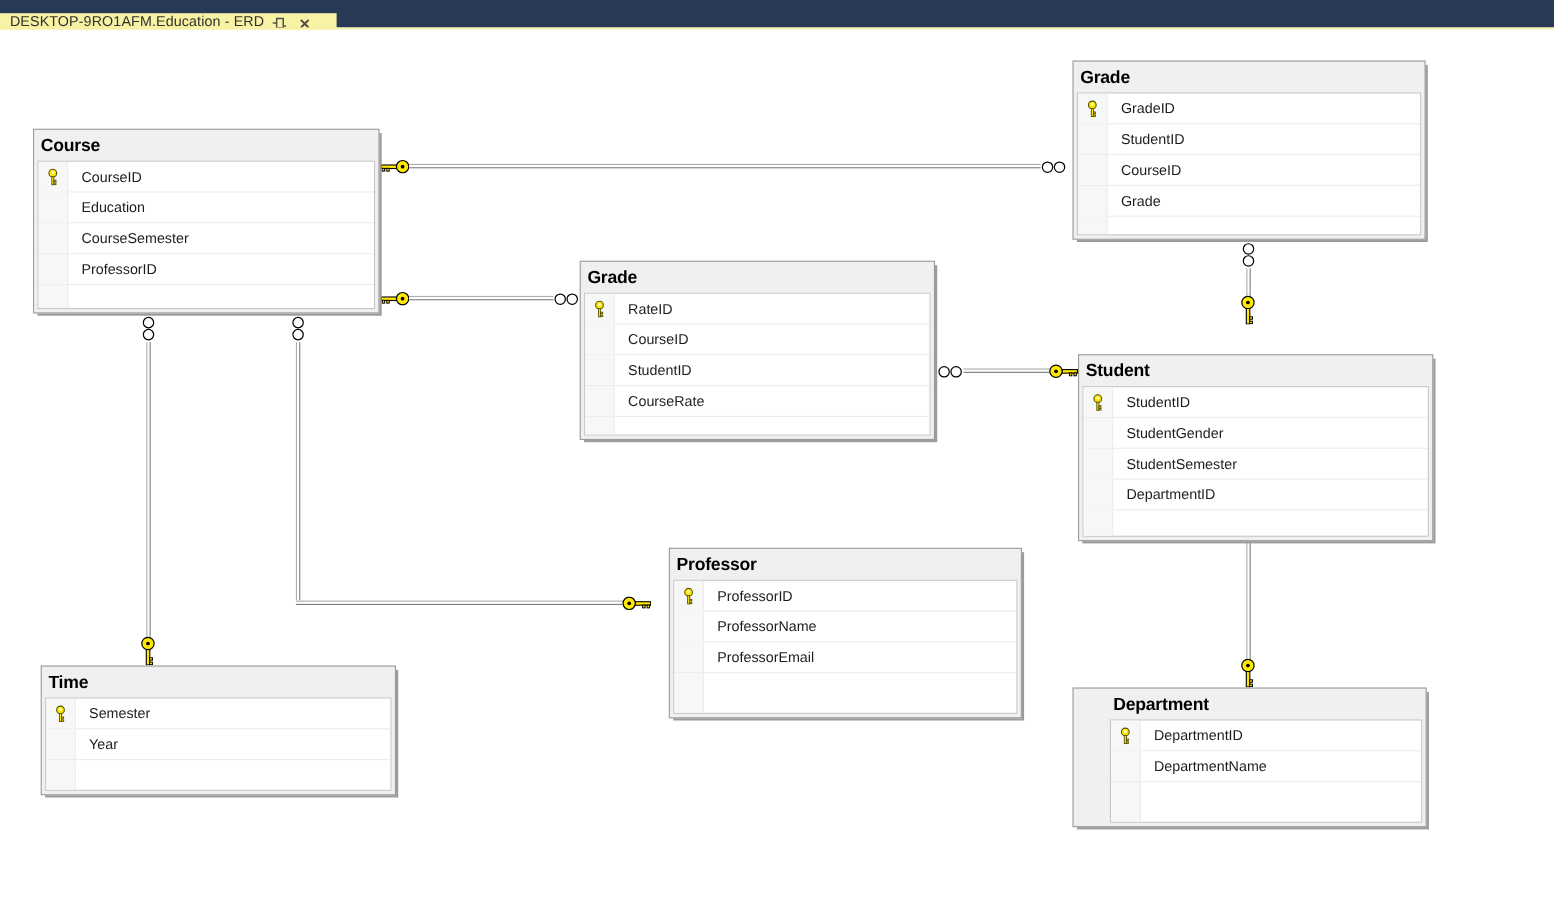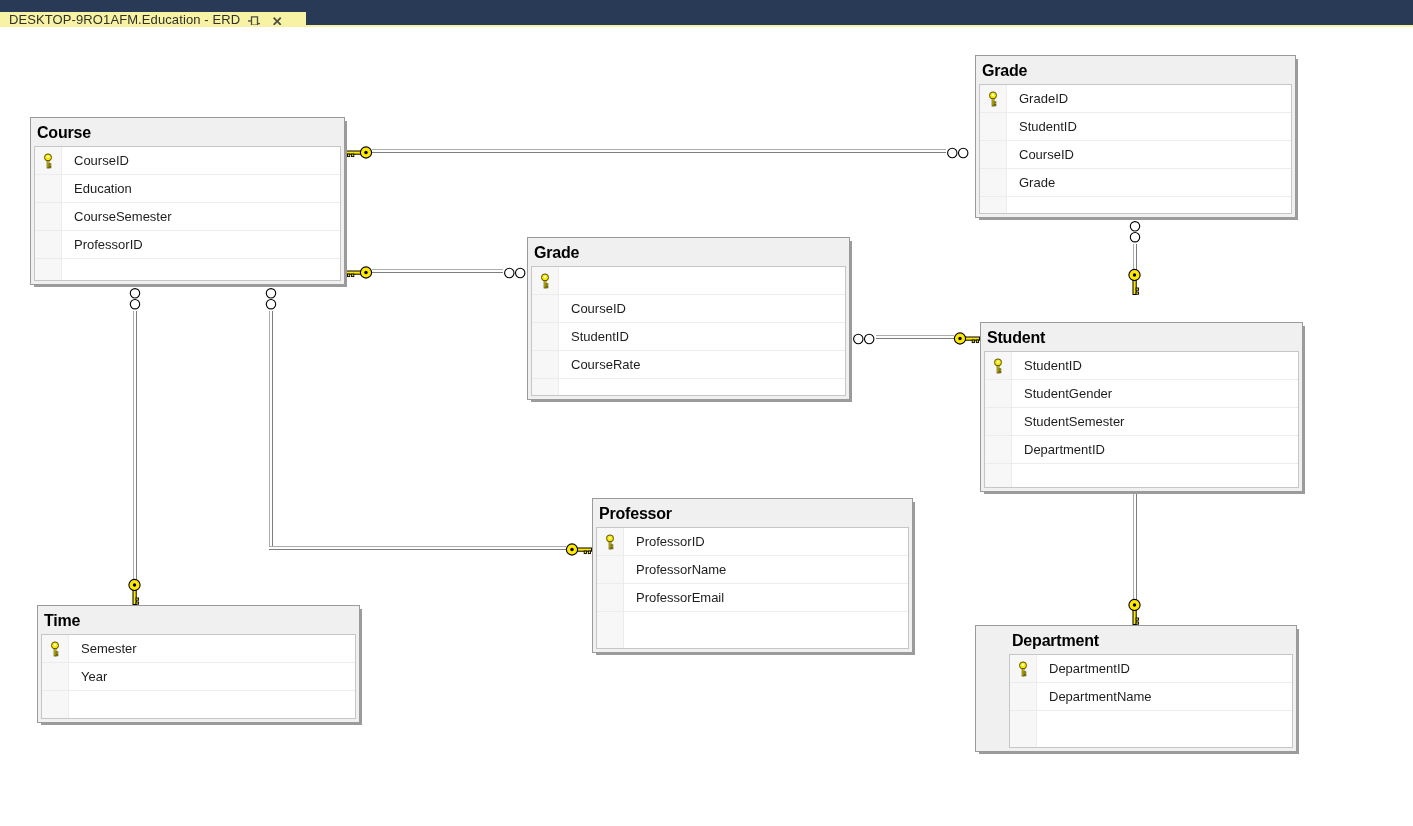--- a/index.html
+++ b/index.html
@@ -245,20 +245,21 @@
 
 <div class="tblwin" style="left:527px;top:237px;width:323px;height:163px;">
   <div class="tbl-title">Grade</div>
   <div class="tbl-grid">
     <div class="trow">
       <div class="kcell">
           <svg width="10" height="16" viewBox="0 0 10 16">
             <use href="#pk"></use>
           </svg>
         </div>
+      <div class="ncell">RateID</div>
     </div>
     <div class="trow">
       <div class="kcell"></div>
       <div class="ncell">CourseID</div>
     </div>
     <div class="trow">
       <div class="kcell"></div>
       <div class="ncell">StudentID</div>
     </div>
     <div class="trow">
@@ -295,21 +296,21 @@
       <div class="kcell"></div>
       <div class="ncell">DepartmentID</div>
     </div>
     <div class="trow trow-empty">
       <div class="kcell"></div>
         <div class="ncell"></div>
     </div>
   </div>
 </div>
 
-<div class="tblwin" style="left:592px;top:498px;width:321px;height:155px;">
+<div class="tblwin" style="left:608px;top:498px;width:321px;height:155px;">
   <div class="tbl-title">Professor</div>
   <div class="tbl-grid">
     <div class="trow">
       <div class="kcell">
           <svg width="10" height="16" viewBox="0 0 10 16">
             <use href="#pk"></use>
           </svg>
         </div>
       <div class="ncell">ProfessorID</div>
     </div>

